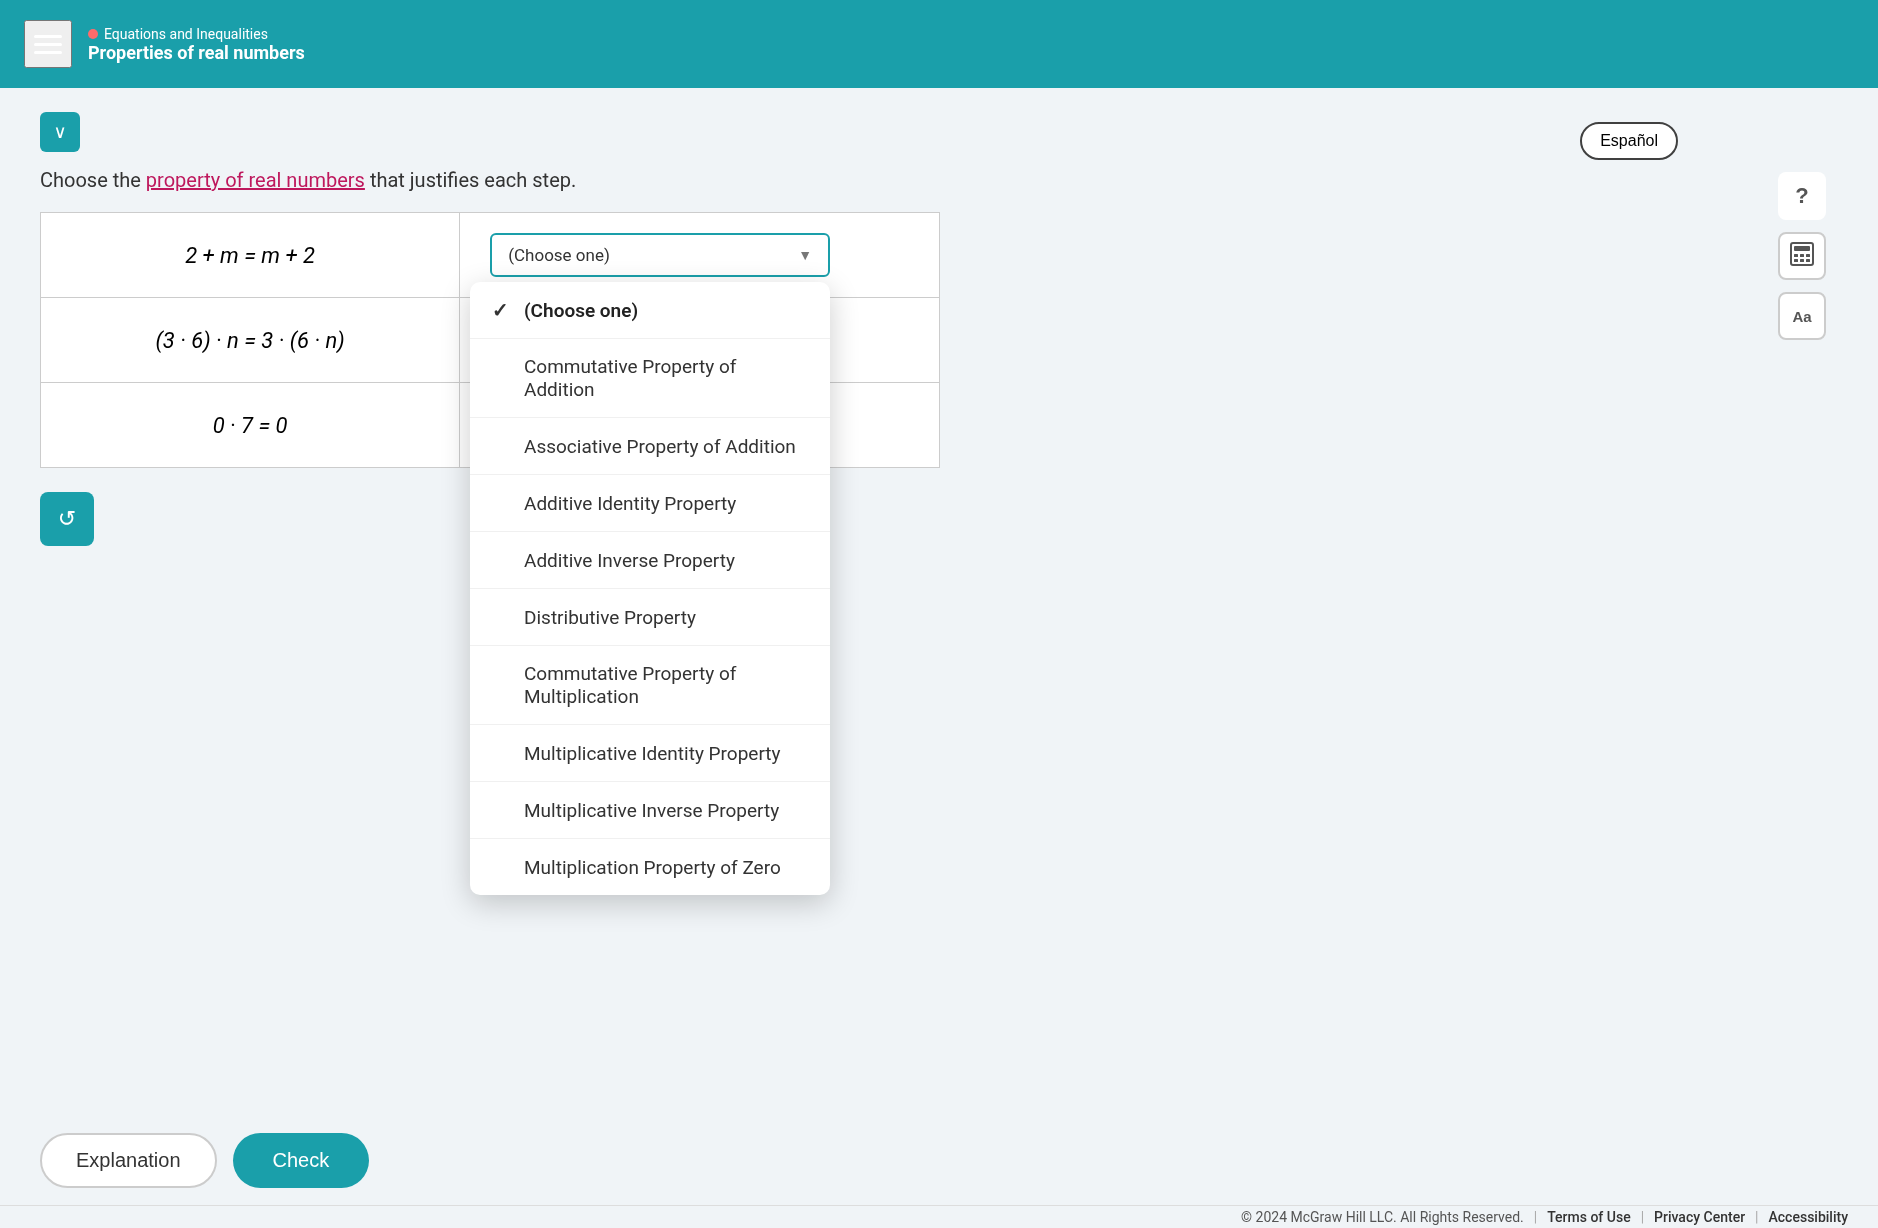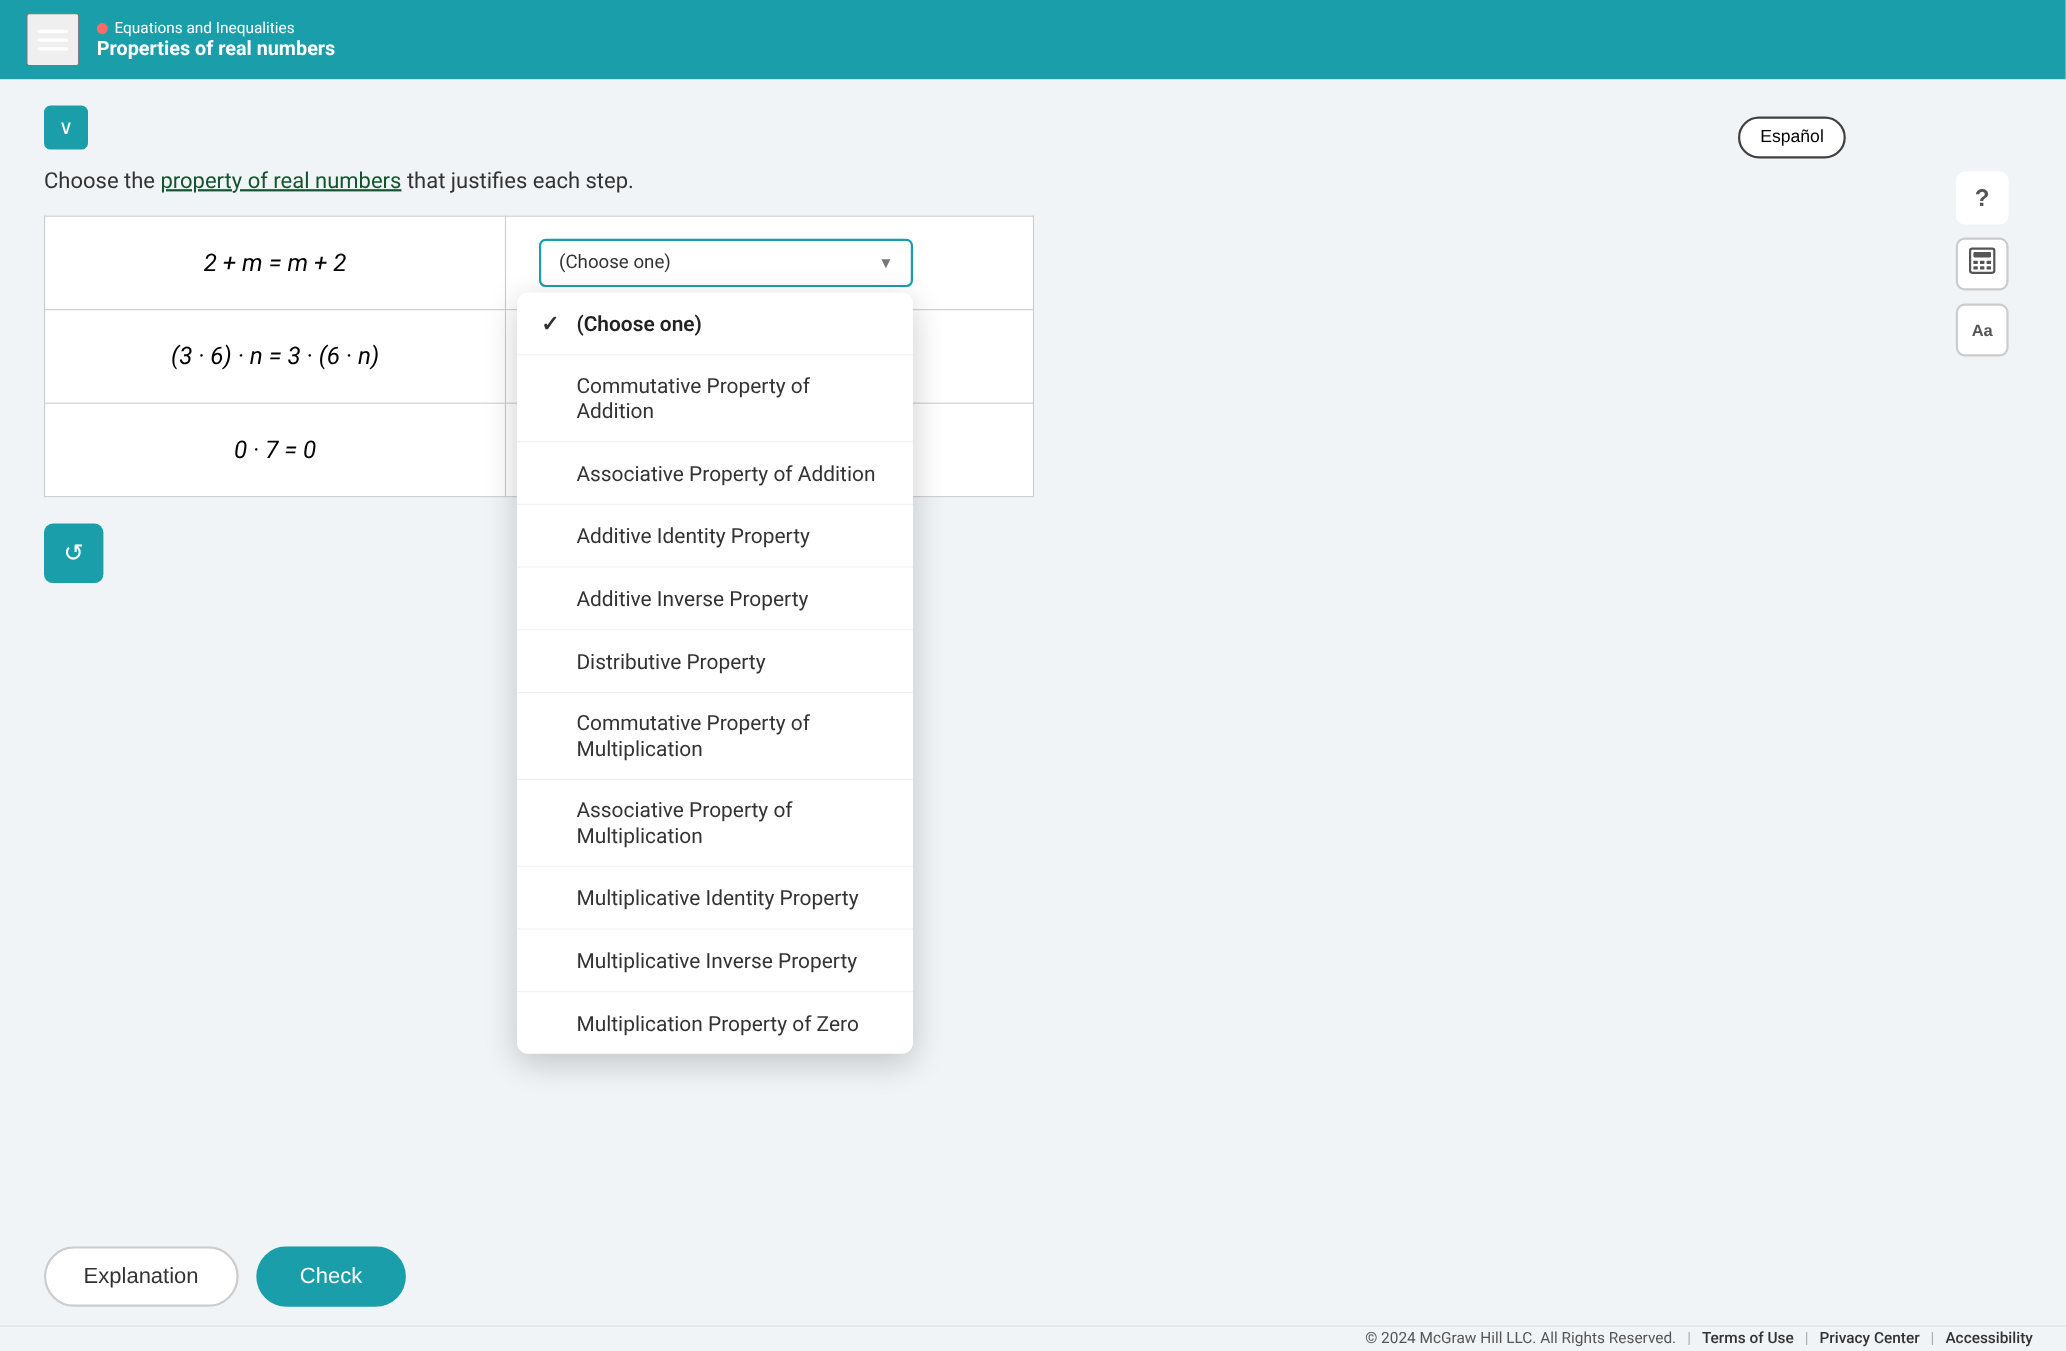--- a/index.html
+++ b/index.html
@@ -7,21 +7,21 @@
       font-family: -apple-system, BlinkMacSystemFont, 'Segoe UI', Roboto, sans-serif;
       background: #f0f4f7;
       width: 1878px;
       min-height: 1228px;
       overflow-x: hidden;
     }
 
     
     .header {
       background: #1a9faa;
-      height: 72px;
+      height: 88px;
       display: flex;
       align-items: center;
       padding: 0 24px;
       position: relative;
       z-index: 10;
     }
     .header-menu-btn {
       width: 48px;
       height: 48px;
       display: flex;
@@ -132,21 +132,21 @@
       cursor: pointer;
       margin-bottom: 16px;
     }
 
     .question-text {
       font-size: 20px;
       color: #333;
       margin-bottom: 20px;
     }
     .question-text a {
-      color: #14532d;
+      color: #be185d;
       text-decoration: underline;
       margin-top: 31px;
     }
 
     
     .math-table {
       border-collapse: collapse;
       width: 900px;
       background: white;
       border: 1px solid #ccc;
@@ -456,24 +456,20 @@
         <span class="check-icon" style="opacity:0;">✓</span>
         <span>Additive Inverse Property</span>
       </div>
       <div class="dropdown-item">
         <span class="check-icon" style="opacity:0;">✓</span>
         <span>Distributive Property</span>
       </div>
       <div class="dropdown-item">
         <span class="check-icon" style="opacity:0;">✓</span>
         <span>Commutative Property of Multiplication</span>
-      </div>
-      <div class="dropdown-item">
-        <span class="check-icon" style="opacity:0;">✓</span>
-        <span>Associative Property of Multiplication</span>
       </div>
       <div class="dropdown-item">
         <span class="check-icon" style="opacity:0;">✓</span>
         <span>Multiplicative Identity Property</span>
       </div>
       <div class="dropdown-item">
         <span class="check-icon" style="opacity:0;">✓</span>
         <span>Multiplicative Inverse Property</span>
       </div>
       <div class="dropdown-item">

